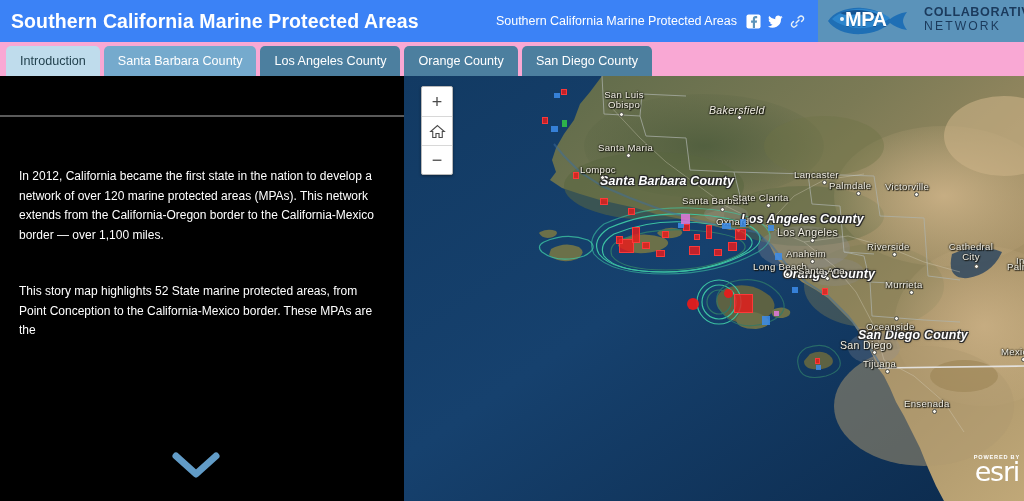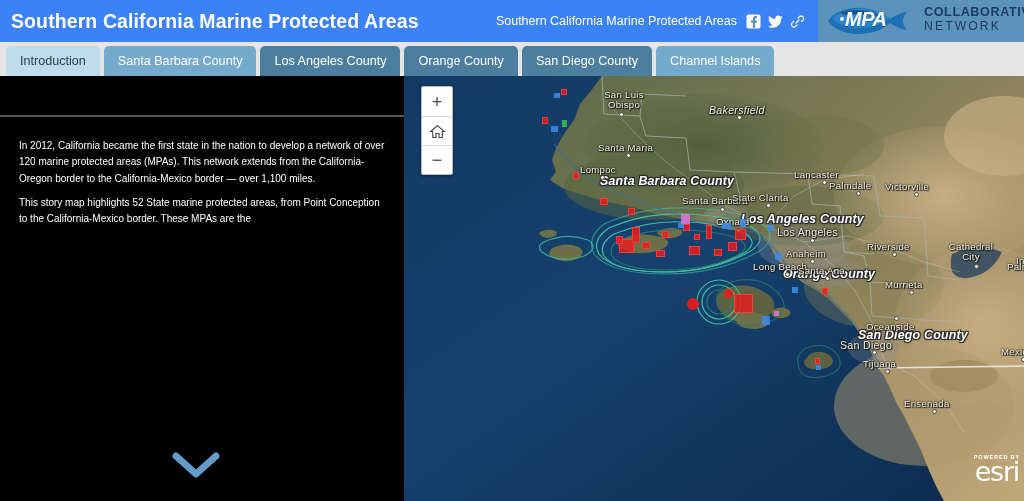--- a/index.html
+++ b/index.html
@@ -36,38 +36,38 @@
 
   
   .logo-wrap {
     height: 42px; width: 206px;
     display: flex; align-items: center;
     background: #5b93ba; position: relative; overflow: hidden;
   }
   .logo-fish { position: absolute; left: 2px; top: 1px; }
   .logo-mpa {
     position: absolute; left: 27px; top: 8px;
-    font-size: 20px; font-weight: bold; font-style: italic;
+    font-size: 20px; font-weight: bold; 
     color: #ffffff; letter-spacing: -.5px;
     text-shadow: 0 1px 0 rgba(10,40,80,.35);
     text-align: right;
   }
   .logo-text { position: absolute; left: 106px; top: 6px; line-height: 1.05; }
   .logo-l1 {
     font-size: 12.6px; font-weight: bold; color: #1b3a5c; letter-spacing: .6px;
   }
   .logo-l2 {
     font-size: 12.2px; color: #1b3a5c; letter-spacing: 2.1px; margin-top: 1px;
   }
 
   
   .tabs {
     position: absolute; top: 42px; left: 0; width: 1024px; height: 34px;
     display: flex; align-items: flex-end; gap: 4px; padding-left: 6px;
-    background: #e5e5e5;
+    background: #f9a8d4;
     z-index: 6;
   }
   .tab {
     height: 30px; padding: 0 14px;
     display: flex; align-items: center; justify-content: center;
     border-radius: 5px 5px 0 0;
     font-size: 12.6px; white-space: nowrap;
     cursor: pointer;
   }
   .tab.active { background: #bfdcec; color: #23424f; }
@@ -82,22 +82,22 @@
   .panel-divider {
     position: absolute; left: 0; top: 39px; width: 404px; height: 2px;
     background: #5a5a5a;
   }
   .panel-body { position: absolute; left: 19px; top: 54px; width: 366px; }
   .panel-h1 {
     font-size: 31px; font-weight: normal; color: #ffffff;
     line-height: 1.19; letter-spacing: -.1px;
   }
   .panel-p {
-    font-size: 10px; color: #ffffff; line-height: 1.63;
-    margin-top: 8px;
+    font-size: 12px; color: #ffffff; line-height: 1.63;
+    margin-top: 37px;
   }
   .panel-p.fading { color: #ffffff; }
   .panel-fade {
     position: absolute; left: 0; bottom: 0; width: 404px; height: 92px;
     background: linear-gradient(to bottom, rgba(0,0,0,0) 0%, rgba(0,0,0,.55) 42%, rgba(0,0,0,.94) 100%);
     pointer-events: none; z-index: 5;
   }
   .scroll-chev {
     position: absolute; left: 168px; bottom: 17px; width: 56px; height: 36px;
     z-index: 6; cursor: pointer;
@@ -232,21 +232,20 @@
       </div>
     </div>
   </div>
 
   <div class="tabs" id="tabs">
       <div class="tab active">Introduction</div>
       <div class="tab mid">Santa Barbara County</div>
       <div class="tab dark">Los Angeles County</div>
       <div class="tab dark">Orange County</div>
       <div class="tab dark">San Diego County</div>
-      <div class="tab mid">Channel Islands</div>
     </div>
 
   <div class="map">
 
     <svg class="map-svg" width="620" height="425" viewBox="0 0 620 425" aria-hidden="true">
       <defs>
         <linearGradient id="ocean" x1="0" y1="0" x2="1" y2="1">
           <stop offset="0" stop-color="#123a63"></stop>
           <stop offset="0.45" stop-color="#16416e"></stop>
           <stop offset="1" stop-color="#0c2a4c"></stop>

